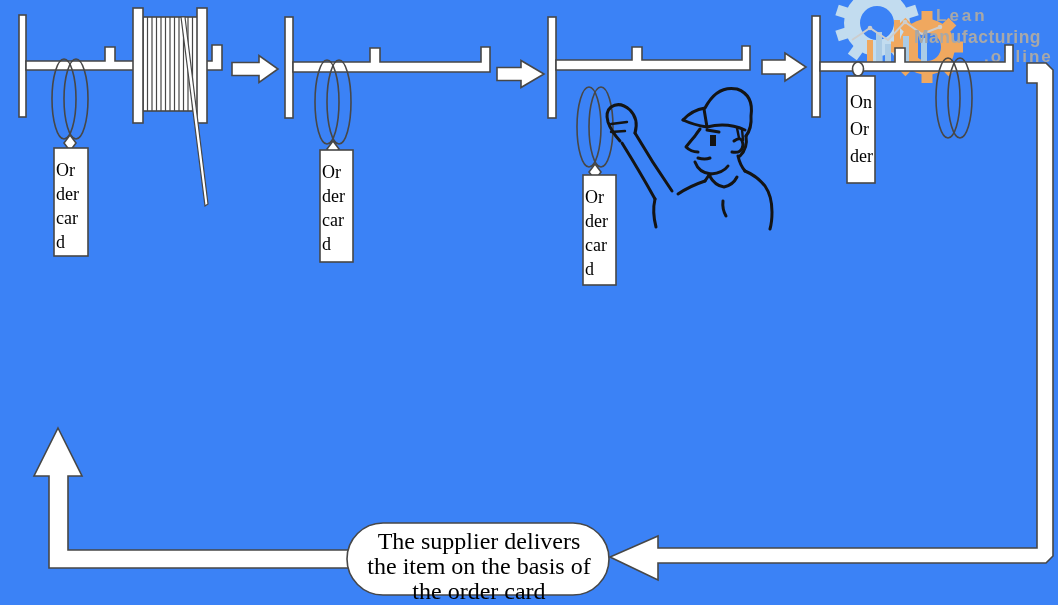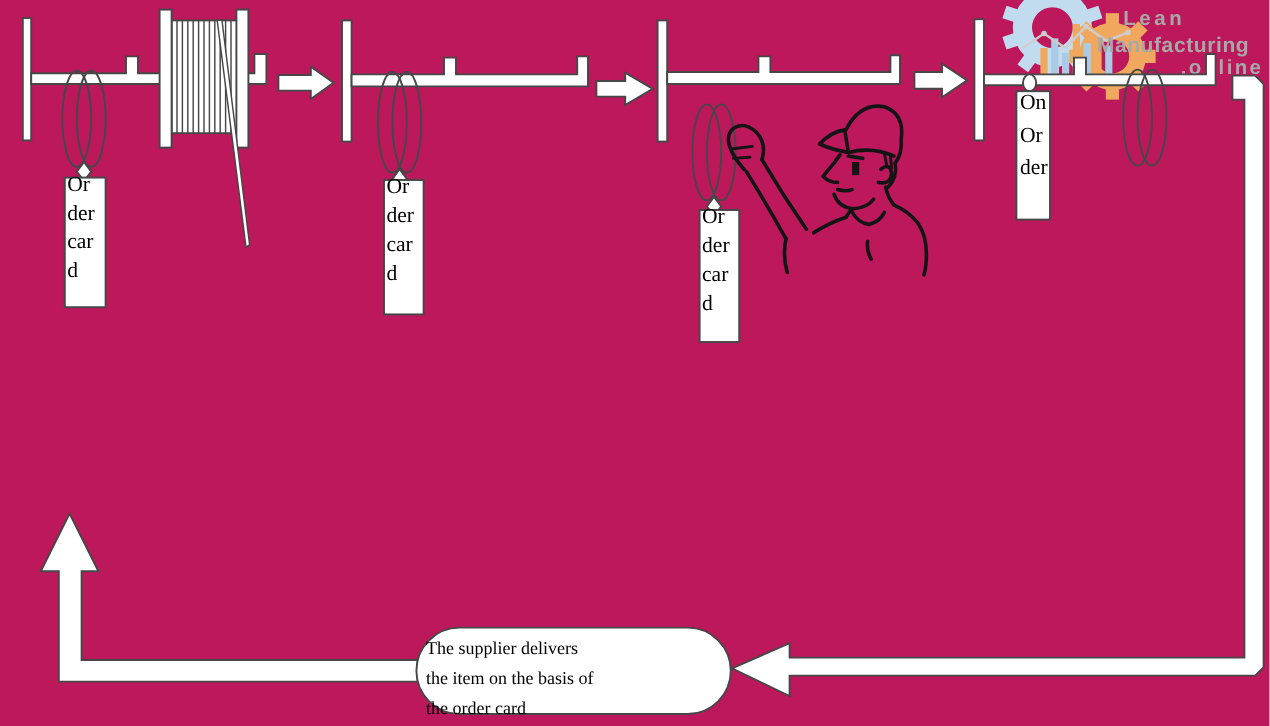--- a/index.html
+++ b/index.html
@@ -1,25 +1,25 @@
 <!DOCTYPE html>
 <html><head>
 <meta charset="utf-8">
 <style>
   html,body{margin:0;padding:0;background:#fff;}
-  #canvas{position:relative;width:1058px;height:605px;background:#be185d;overflow:hidden;
+  #canvas{position:relative;width:1058px;height:605px;background:#3b82f6;overflow:hidden;
           font-family:"Liberation Serif",serif;}
   #art{position:absolute;left:0;top:0;z-index:2;}
   .txt{position:absolute;z-index:3;color:#000;white-space:pre-line;
        font-family:"Liberation Serif",serif;}
   .caption{font-size:20px;line-height:25px;}
   .caption.c3{line-height:26px;}
-  .cardlabel{font-size:18px;line-height:24px;}
+  .cardlabel{font-size:18px;line-height:24px;margin-top:17px;}
   .cardlabel.c4{line-height:27px;}
-  .bubble{font-size:15px;line-height:25px;}
+  .bubble{font-size:24px;line-height:25px;text-align:center;}
 </style>
 </head>
 <body>
 
 <div id="canvas">
 
   <svg id="art" width="1058" height="605" viewBox="0 0 1058 605">
 
     <g>
 

